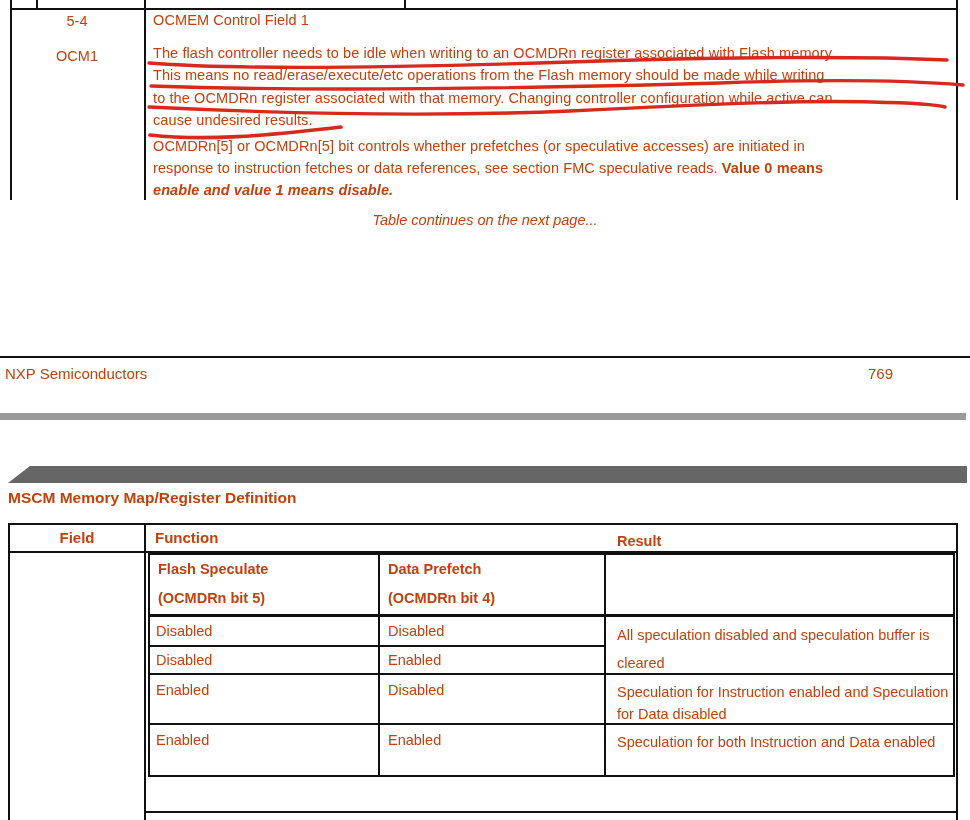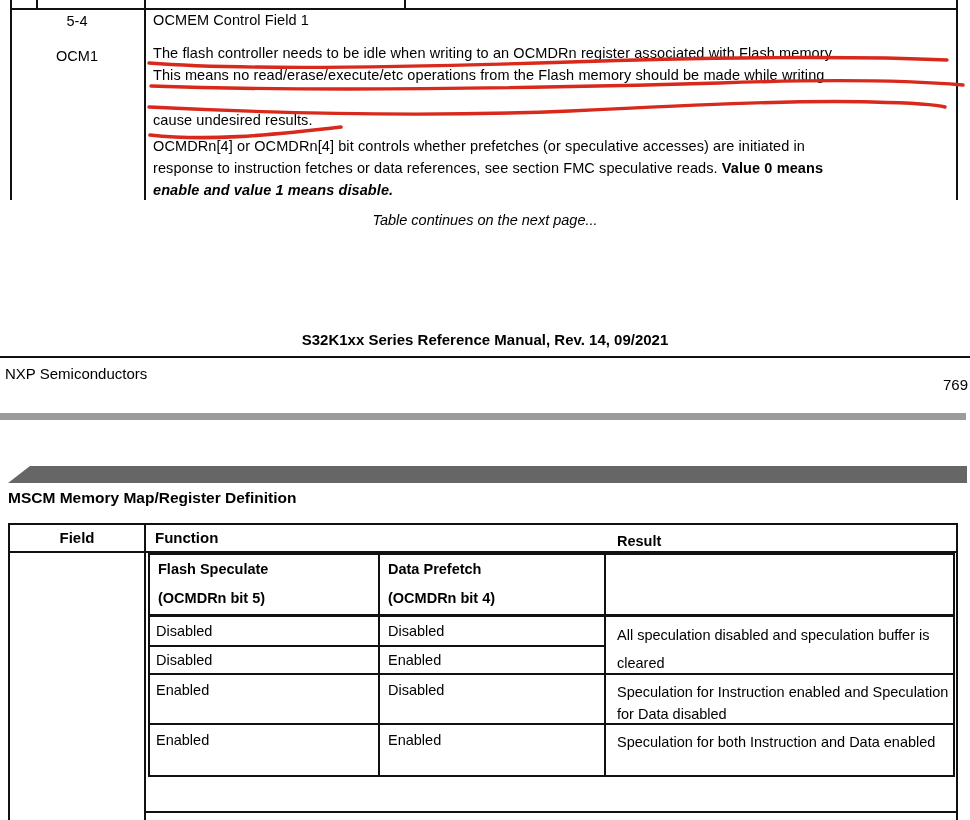--- a/index.html
+++ b/index.html
@@ -1,19 +1,19 @@
 <!DOCTYPE html>
 <html><head>
 <meta charset="utf-8">
 <style>
   * { margin:0; padding:0; box-sizing:border-box; }
   html,body { background:#ffffff; }
   .page {
     position:relative; width:970px; height:820px; overflow:hidden;
-    background:#ffffff; color:#000000;
+    background:#ffffff; color:#c2410c;
     font-family:"Liberation Sans", sans-serif; font-size:14.5px;
   }
   .abs { position:absolute; }
   .ln { position:absolute; background:#111; }
   .b  { font-weight:bold; }
   .i  { font-style:italic; }
   .ctr { text-align:center; }
   .cellline { position:absolute; white-space:nowrap; line-height:16px; }
   .para-line { position:absolute; white-space:nowrap; line-height:16px; letter-spacing:0.1px; }
   .hdr15 { font-size:15px; font-weight:bold; }
@@ -32,41 +32,41 @@
   <div class="ln" style="left:404px; top:0; width:2px; height:9px;"></div>
   <div class="ln" style="left:10px;  top:8px; width:948px; height:2px;"></div>
 
   <div class="abs ctr" style="left:10px; top:13px; width:134px;">5-4</div>
   <div class="abs ctr" style="left:10px; top:48px; width:134px;">OCM1</div>
 
   <div class="para-line" style="left:153px; top:12px;">OCMEM Control Field 1</div>
 
   <div class="para-line" style="left:153px; top:67px;">This means no read/erase/execute/etc operations from the Flash memory should be made while writing</div>
   <div class="para-line" style="left:153px; top:45px;">The flash controller needs to be idle when writing to an OCMDRn register associated with Flash memory.</div>
+  <div class="para-line" style="left:153px; top:90px;">to the OCMDRn register associated with that memory. Changing controller configuration while active can</div>
   <div class="para-line" style="left:153px; top:112px;text-align:right;">cause undesired results.</div>
 
-  <div class="para-line" style="left:153px; top:138px;">OCMDRn[4] or OCMDRn[4] bit controls whether prefetches (or speculative accesses) are initiated in</div>
+  <div class="para-line" style="left:153px; top:138px;">OCMDRn[5] or OCMDRn[5] bit controls whether prefetches (or speculative accesses) are initiated in</div>
   <div class="para-line" style="left:153px; top:160px;">
     <span>response to instruction fetches or data references, see section FMC speculative reads. </span><span class="b">Value 0 means</span>
   </div>
   <div class="para-line b" style="left:153px; top:182px;font-style:italic;">enable and value 1 means disable.</div>
 
   <svg class="overlay" width="970" height="240" viewBox="0 0 970 240">
     <path d="M149 63 C250 71 420 67 570 62 C700 57 860 56 947 60" fill="none" stroke-width="3.4" stroke-linecap="round" stroke="#d8291c"></path>
     <path d="M151 86 C320 92 540 88 720 83 C830 79 915 81 963 85" fill="none" stroke-width="3.4" stroke-linecap="round" stroke="#d8291c"></path>
     <path d="M149 107 C270 113 430 117 570 111 C710 104 805 100 872 102 C915 103 938 105 945 107" fill="none" stroke-width="3.4" stroke-linecap="round" stroke="#d8291c"></path>
     <path d="M150 135 C205 141 265 136 341 127" fill="none" stroke-width="3.6" stroke-linecap="round" stroke="#d8291c"></path>
   </svg>
 
   <div class="abs ctr i" style="left:0; top:212px; width:970px;">Table continues on the next page...</div>
 
-  <div class="abs ctr b" style="left:0; top:331px; width:970px; font-size:15px;">S32K1xx Series Reference Manual, Rev. 14, 09/2021</div>
   <div class="ln" style="left:0; top:356px; width:970px; height:2px;"></div>
   <div class="abs" style="left:5px; top:365px; font-size:15px;">NXP Semiconductors</div>
-  <div class="abs" style="left:868px; top:365px; width:100px; text-align:right; font-size:15px;margin-top:11px;">769</div>
+  <div class="abs" style="left:868px; top:365px; width:100px; text-align:left; font-size:15px;">769</div>
 
   <svg class="overlay" width="970" height="90" viewBox="0 0 970 90" style="top:410px;">
     <rect x="0" y="3" width="966" height="7" fill="#9b9b9b"></rect>
     <polygon points="30,56 967,56 967,73 8,73" fill="#666666"></polygon>
   </svg>
 
   <div class="abs b" style="left:8px; top:489px; font-size:15.5px;">MSCM Memory Map/Register Definition</div>
 
   <div class="ln" style="left:8px;   top:523px; width:950px; height:2px;"></div>
   <div class="ln" style="left:8px;   top:551px; width:950px; height:2px;"></div>

